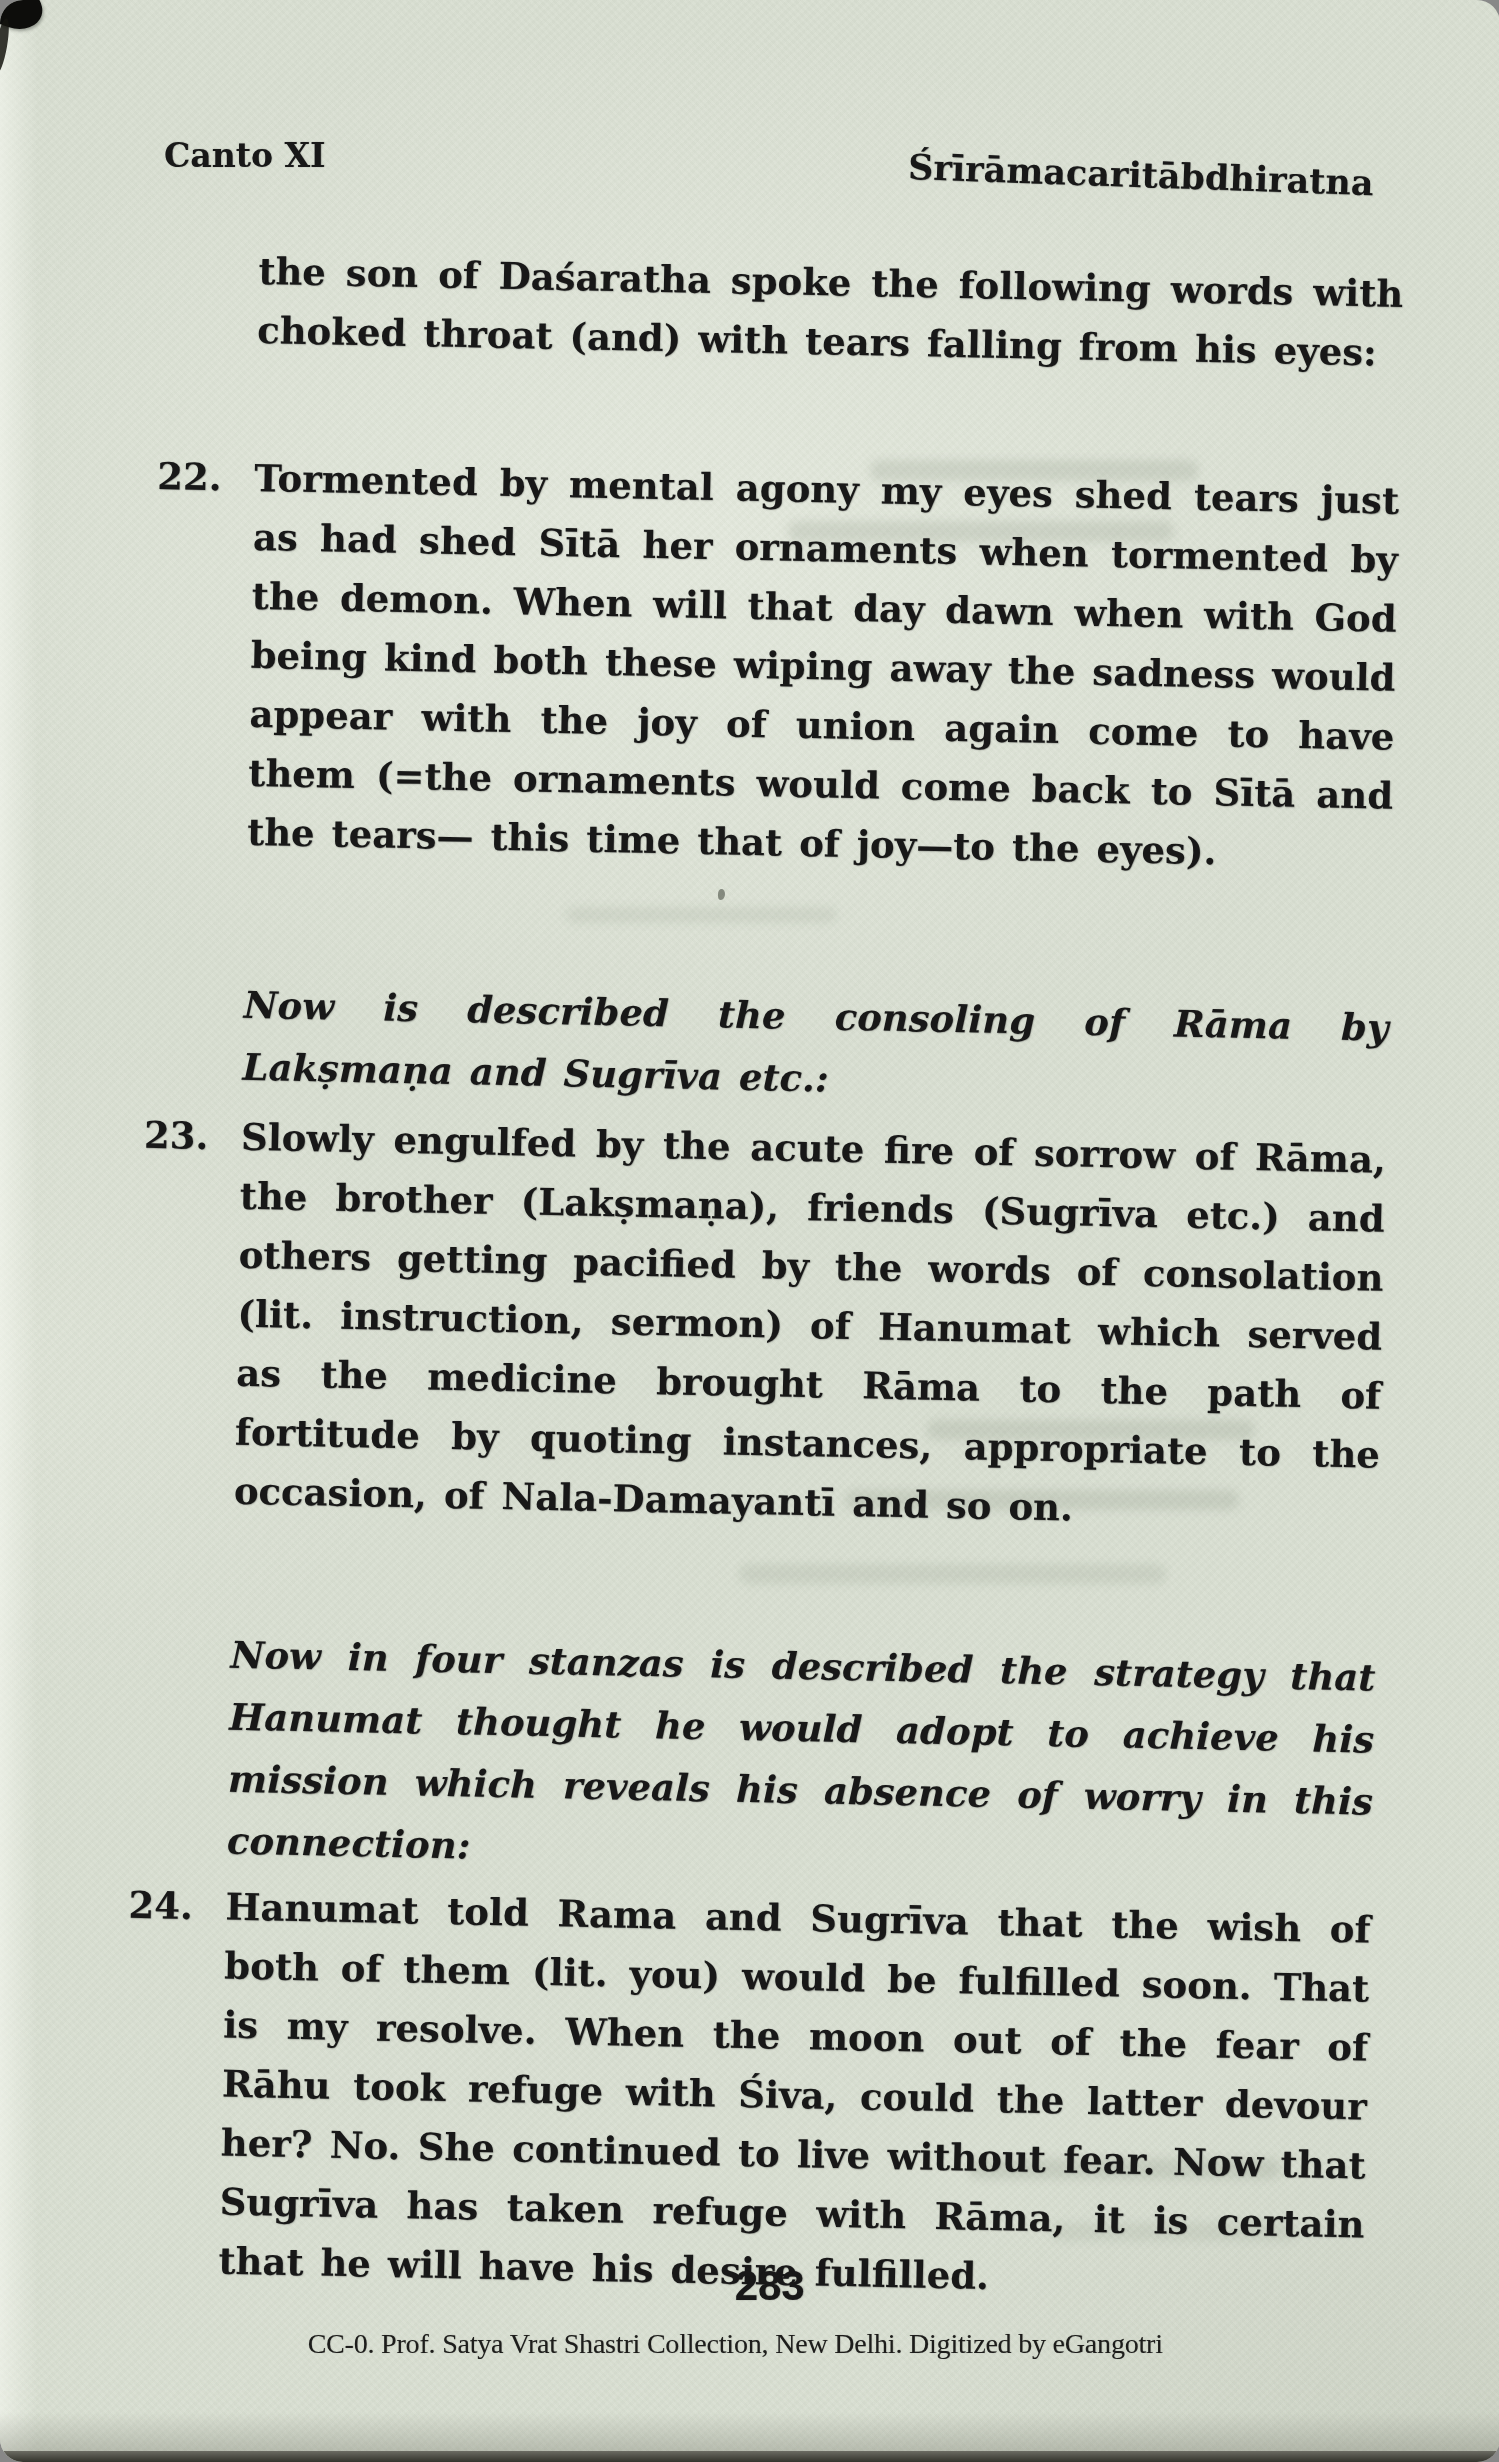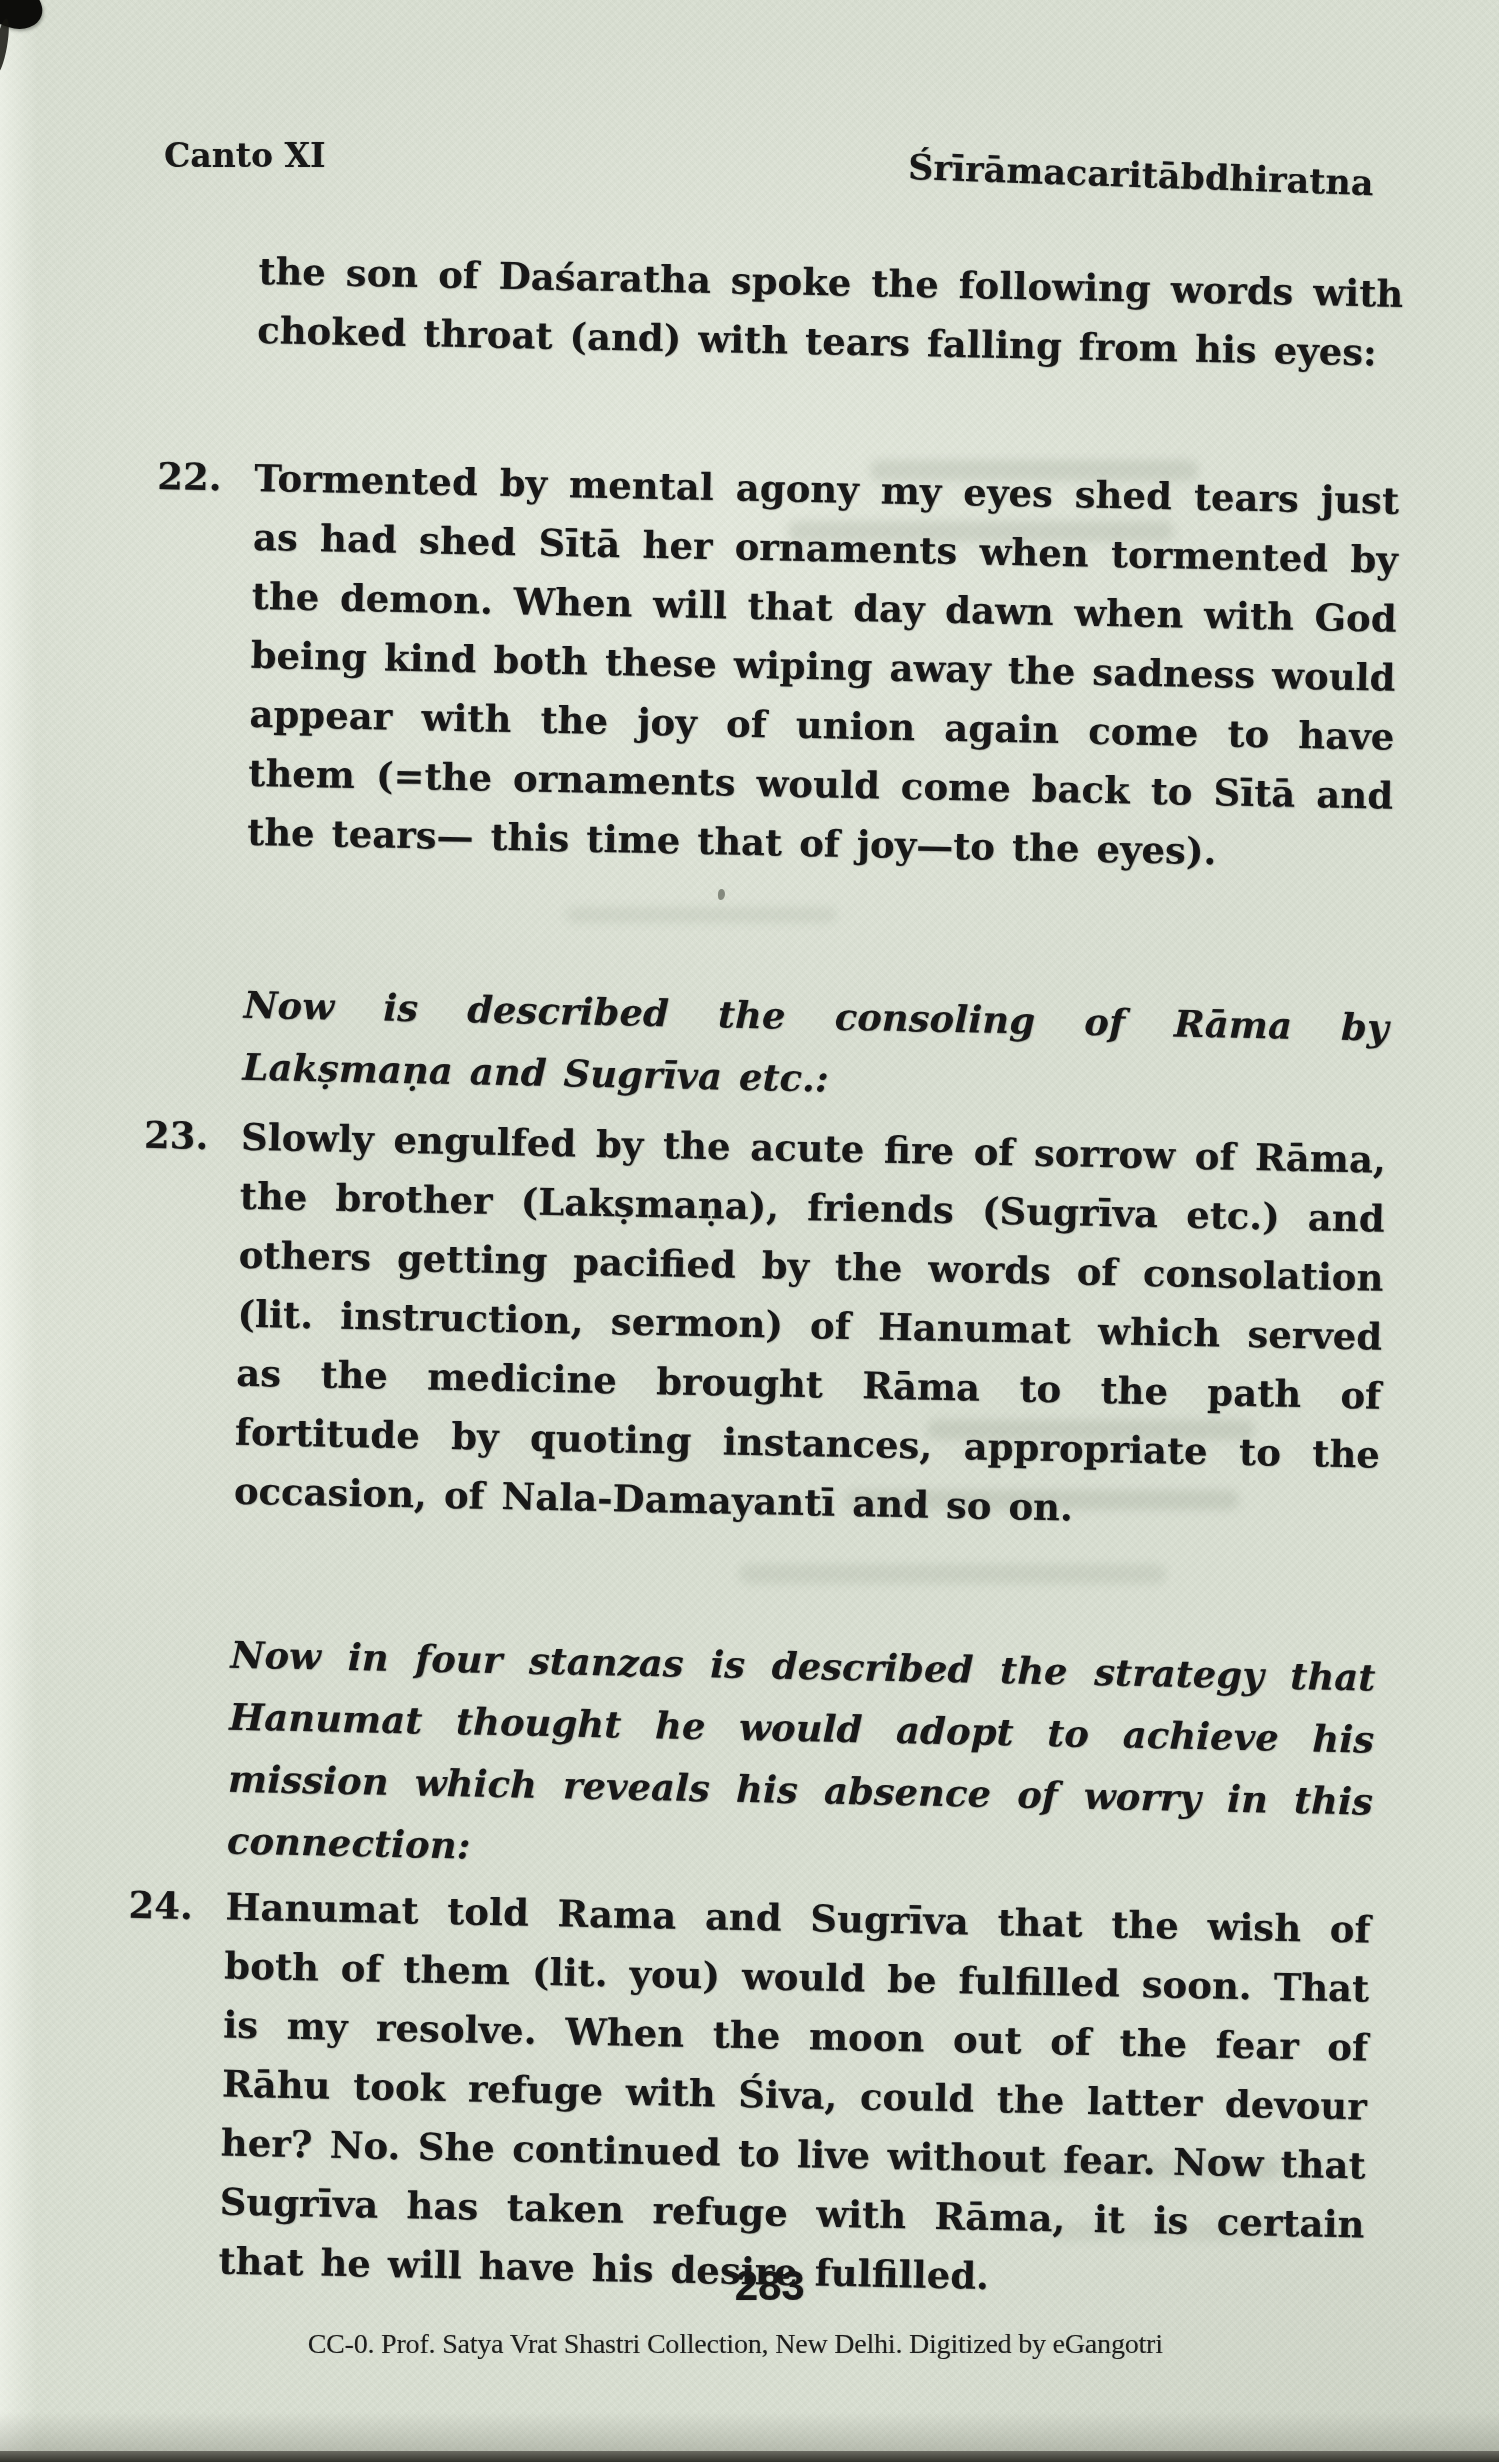--- a/index.html
+++ b/index.html
@@ -9,20 +9,21 @@
     height: 2462px;
     margin: 0 auto;
     overflow: hidden;
     background:
       radial-gradient(ellipse 1149px 739px at 45% 22%, rgba(238,242,231,0.55), rgba(238,242,231,0) 70%),
       radial-gradient(ellipse 985px 657px at 100% 100%, rgba(158,164,148,0.22), rgba(158,164,148,0) 65%),
       radial-gradient(ellipse 739px 575px at 0% 55%, rgba(232,236,224,0.35), rgba(232,236,224,0) 60%),
       #d9dfd2;
     font-family: "DejaVu Serif", serif;
     color: #181818;
+    border-radius: 23px;
   }
   .grain {
     position: absolute; inset: 0; pointer-events: none;
     background:
       repeating-linear-gradient(47deg, rgba(95,105,88,0.022) 0 2.5px, rgba(255,255,255,0.02) 2.5px 4.9px),
       repeating-linear-gradient(-43deg, rgba(95,105,88,0.018) 0 3.3px, rgba(255,255,255,0.015) 3.3px 6.6px);
   }
   .left-light-band {
     position: absolute; left: 0; top: 0; bottom: 0; width: 38px;
     background: linear-gradient(to right, rgba(249,251,244,0.55), rgba(249,251,244,0));

